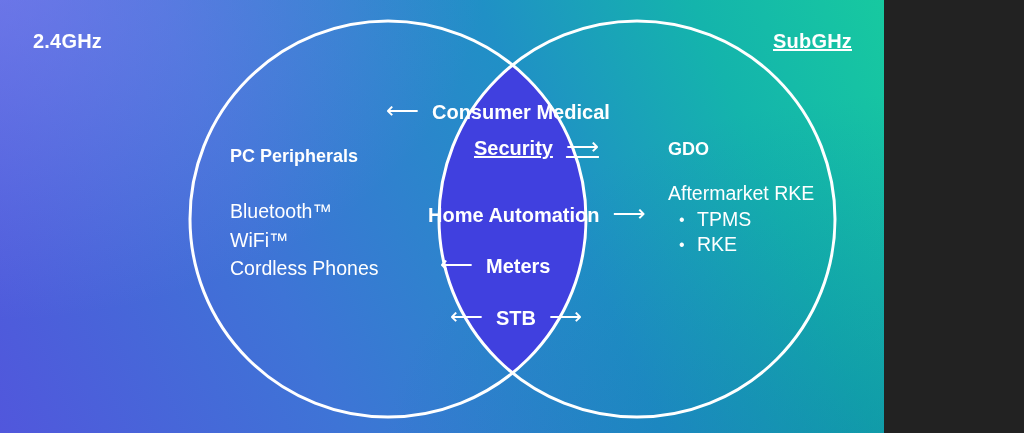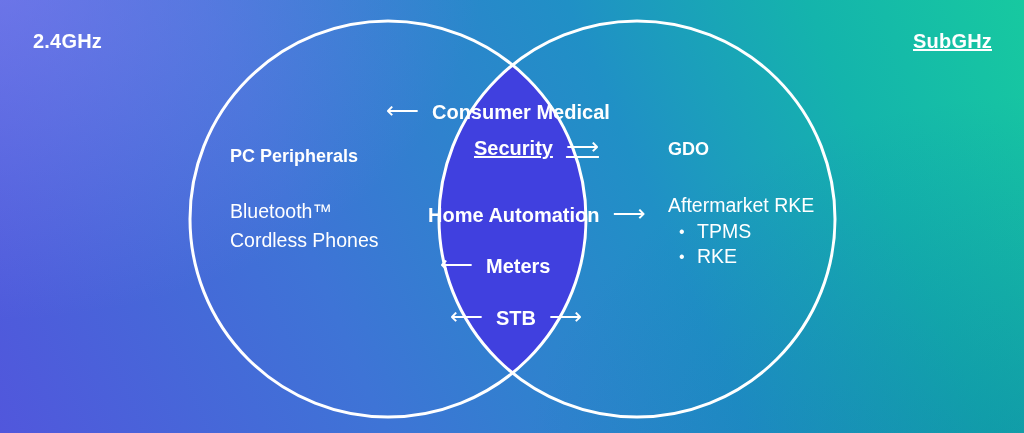--- a/index.html
+++ b/index.html
@@ -1,18 +1,18 @@
 <!DOCTYPE html>
 <html><head>
 <meta charset="utf-8">
 <style>
   html, body { margin: 0; padding: 0; background: #222; }
   .stage {
     position: relative;
-    width: 1024px;
+    width: 884px;
     height: 433px;
     overflow: hidden;
     color: #ffffff;
     font-family: "Liberation Sans", "DejaVu Sans", sans-serif;
     background:
       radial-gradient(900px 620px at -2% -6%, rgba(142,132,246,0.55), rgba(142,132,246,0) 56%),
       radial-gradient(920px 660px at 103% 110%, rgba(8,90,162,0.32), rgba(8,90,162,0) 58%),
       linear-gradient(67deg, #5157DC 0%, #3E74D6 32%, #2090C6 62%, #14B4AC 82%, #17C9A0 100%);
   }
   .venn-svg { position: absolute; left: 0; top: 0; width: 1024px; height: 433px; }
@@ -54,21 +54,21 @@
 
   .side-block { position: absolute; white-space: nowrap; }
   .side-title { font-size: 18px; font-weight: bold; line-height: 24px; }
   .side-item  { font-size: 19.5px; font-weight: normal; }
 
   .left-block  { left: 230px; top: 144px; }
   .left-block .side-title { margin-bottom: 29px; }
   .left-block .side-item  { line-height: 28.5px; }
 
   .right-block { left: 668px; top: 137px; }
-  .right-block .side-title { margin-bottom: 30px; }
+  .right-block .side-title { margin-bottom: 18px; }
   .right-block .side-item  { line-height: 28px; }
   .sub-item { display: flex; font-size: 19.5px; line-height: 25px; }
   .bullet   { width: 10px; margin-left: 11px; margin-right: 8px; font-size: 16px; }
 </style>
 </head>
 <body>
 
 <div class="stage">
 
   <svg class="venn-svg" viewBox="0 0 1024 433" xmlns="http://www.w3.org/2000/svg">
@@ -102,20 +102,21 @@
 
   <div class="center-row row-stb">
     <span class="arrow">⟵</span>
     <span>STB</span>
     <span class="arrow">⟶</span>
   </div>
 
   <div class="side-block left-block">
     <div class="side-title">PC Peripherals</div>
     <div class="side-item">Bluetooth™</div>
+    <div class="side-item">WiFi™</div>
     <div class="side-item">Cordless Phones</div>
   </div>
 
   <div class="side-block right-block">
     <div class="side-title">GDO</div>
     <div class="side-item">Aftermarket RKE</div>
     <div class="sub-item">
       <span class="bullet">•</span>
       <span>TPMS</span>
     </div>

